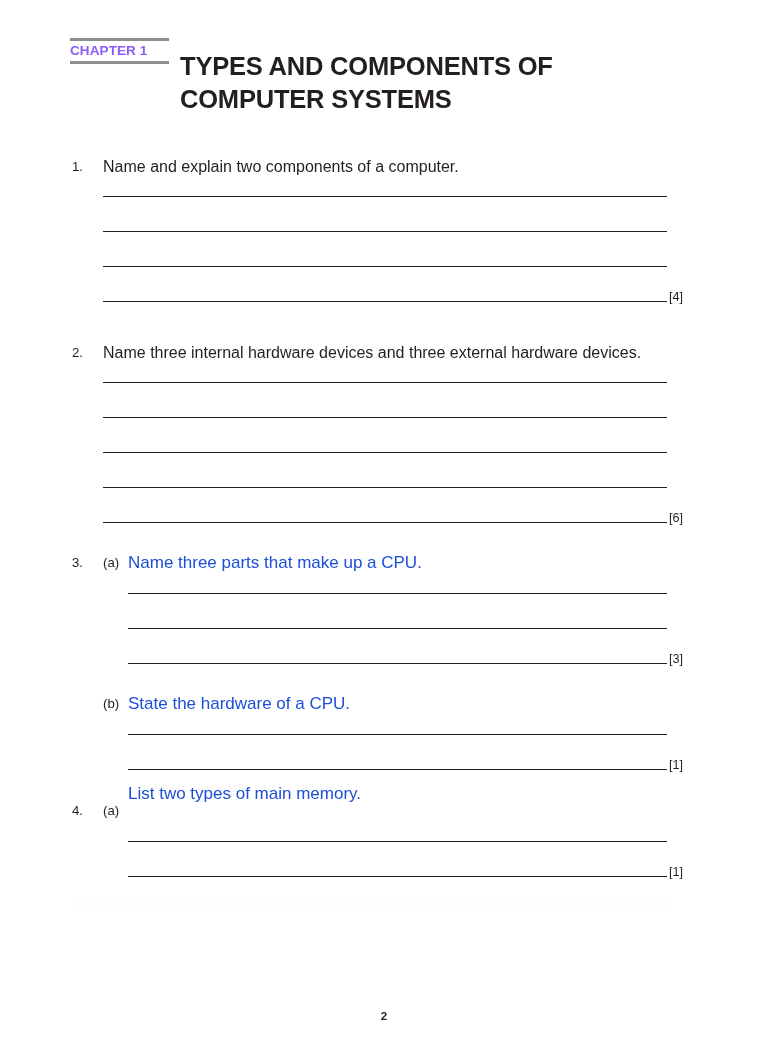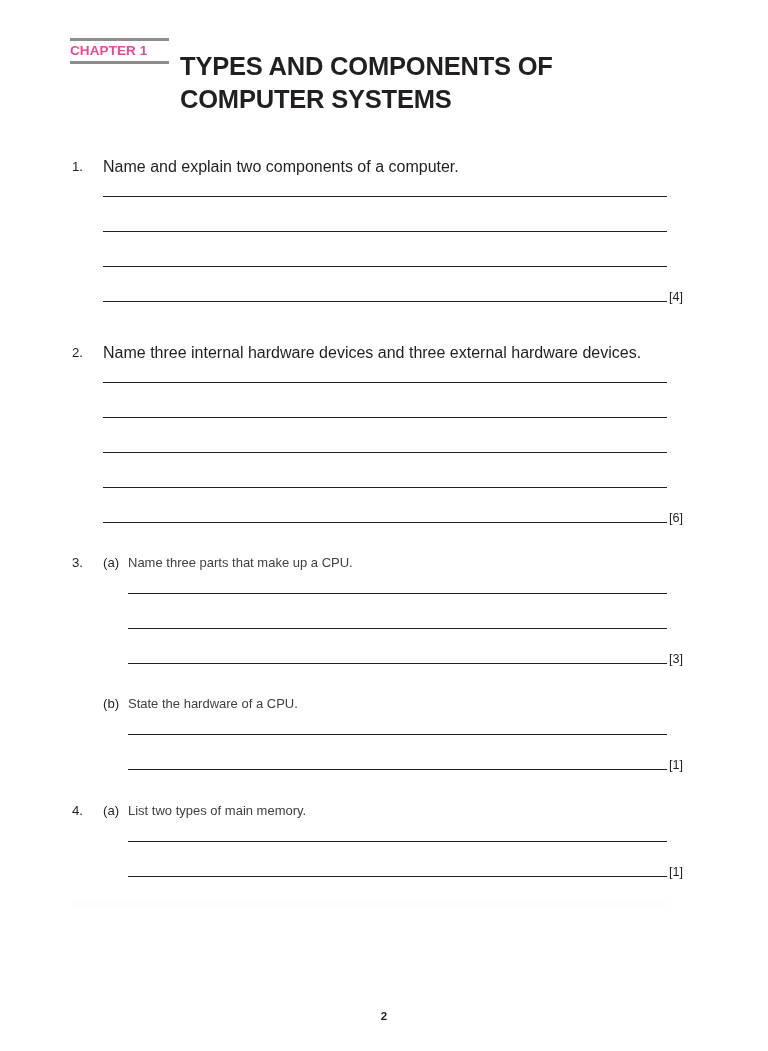--- a/index.html
+++ b/index.html
@@ -40,21 +40,21 @@
     border-bottom: 3.5px solid #8d8d8d;
     padding: 2px 0 3px 0;
     text-align: left;
   }
   .chapter-badge-label {
     display: block;
     font-family: "Liberation Sans", sans-serif;
     font-size: 13.5px;
     font-weight: bold;
     letter-spacing: 0.1px;
-    color: #ec4899;
+    color: #8b5cf6;
     line-height: 15px;
     white-space: nowrap;
   }
 
   .chapter-title {
     position: absolute;
     left: 180px;
     top: 12px;
     width: 520px;
     font-family: "Liberation Sans", sans-serif;
@@ -105,22 +105,22 @@
     top: 0;
     font-size: 13.2px;
     color: #231f20;
     line-height: 18px;
     white-space: nowrap;
   }
   .sp-text {
     position: absolute;
     left: 128px;
     top: 0;
-    font-size: 13px;
-    color: #404040;
+    font-size: 17px;
+    color: #1d4ed8;
     line-height: 18px;
     white-space: nowrap;
   }
 
   
   .answer-lines {
     position: relative;
     width: 768px;
   }
   .answer-line {
@@ -215,21 +215,21 @@
         <span class="sp-text" style="position: absolute; top: 695px;">State the hardware of a CPU.</span>
         <div class="answer-lines">
           <div class="answer-line" style="left: 128px; width: 539px; top: 734px;"></div>
           <div class="answer-line" style="left: 128px; width: 539px; top: 769px;"></div>
           <span class="mark" style="left: 669px; top: 758px;">[1]</span>
         </div>
       </div>
       <div class="question" style="top: 0px;">
         <span class="q-number" style="top: 802px; position: absolute;">4.</span>
         <span class="sp-label" style="position: absolute; top: 802px;">(a)</span>
-        <span class="sp-text" style="position: absolute; top: 802px; text-align: center;">List two types of main memory.</span>
+        <span class="sp-text" style="position: absolute; top: 785px; text-align: center;">List two types of main memory.</span>
         <div class="answer-lines">
           <div class="answer-line" style="left: 128px; width: 539px; top: 841px;"></div>
           <div class="answer-line" style="left: 128px; width: 539px; top: 876px;"></div>
           <span class="mark" style="left: 669px; top: 865px;">[1]</span>
         </div>
       </div>
     </div>
 
   <div class="scan-artifact"></div>
 

